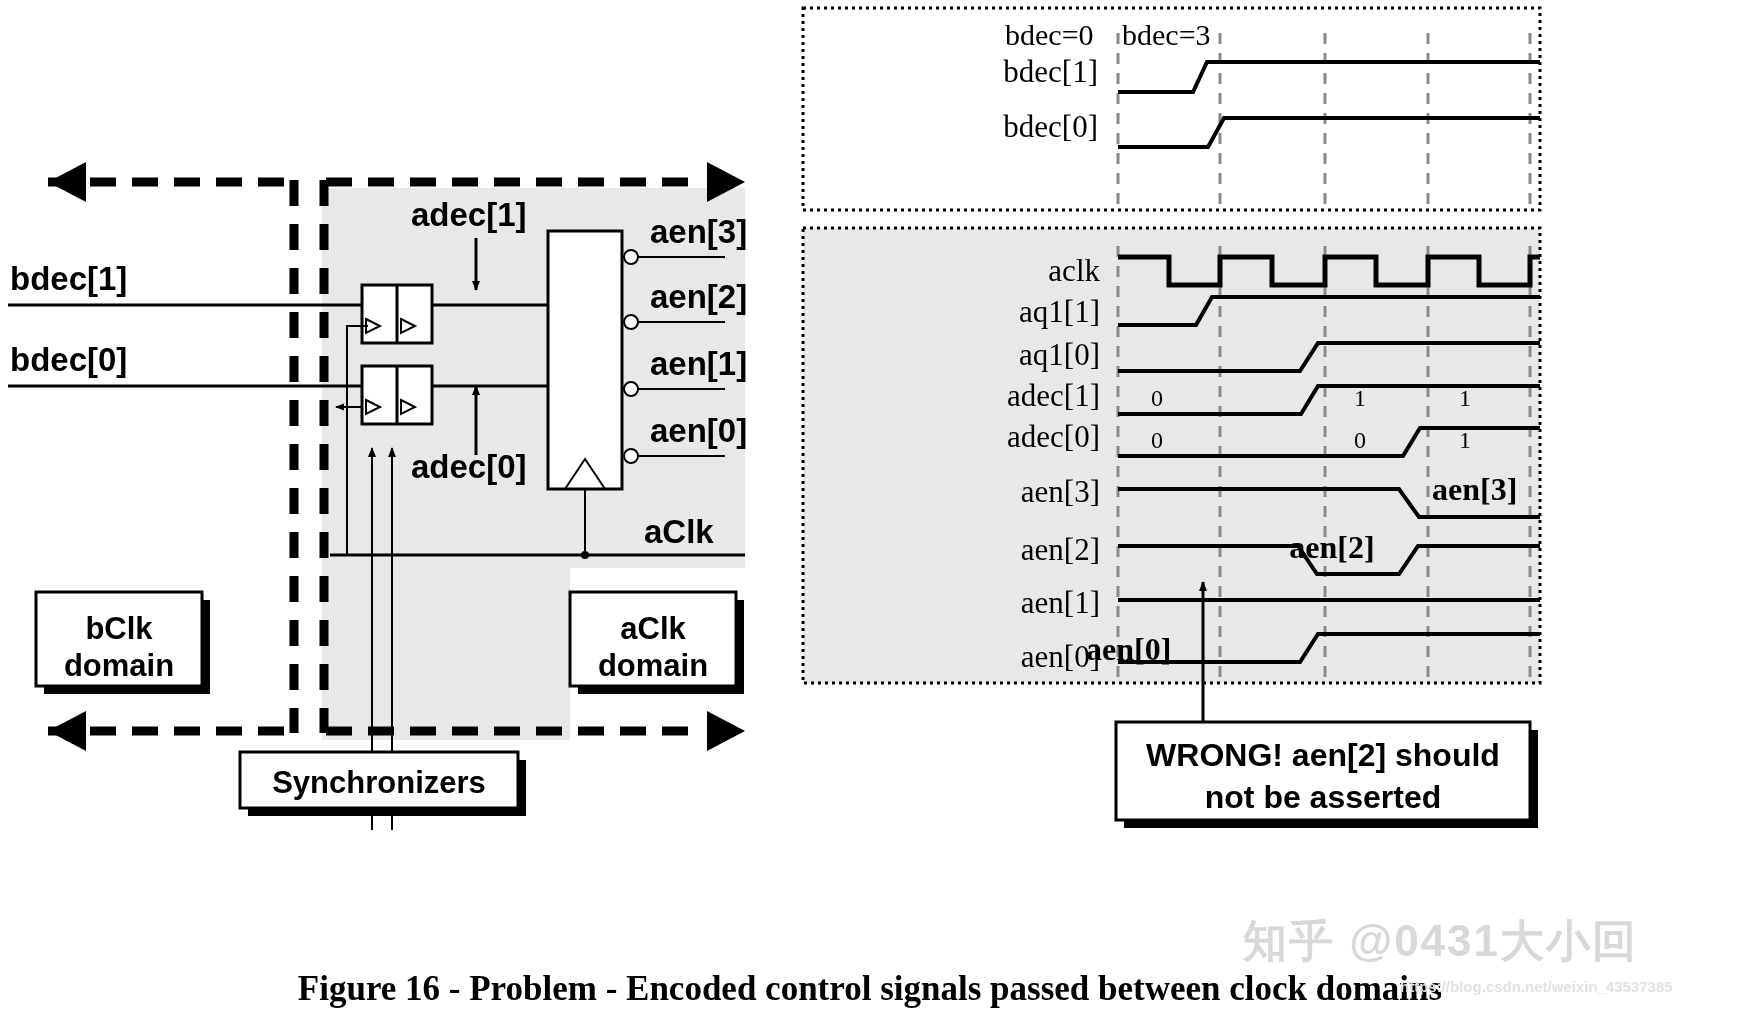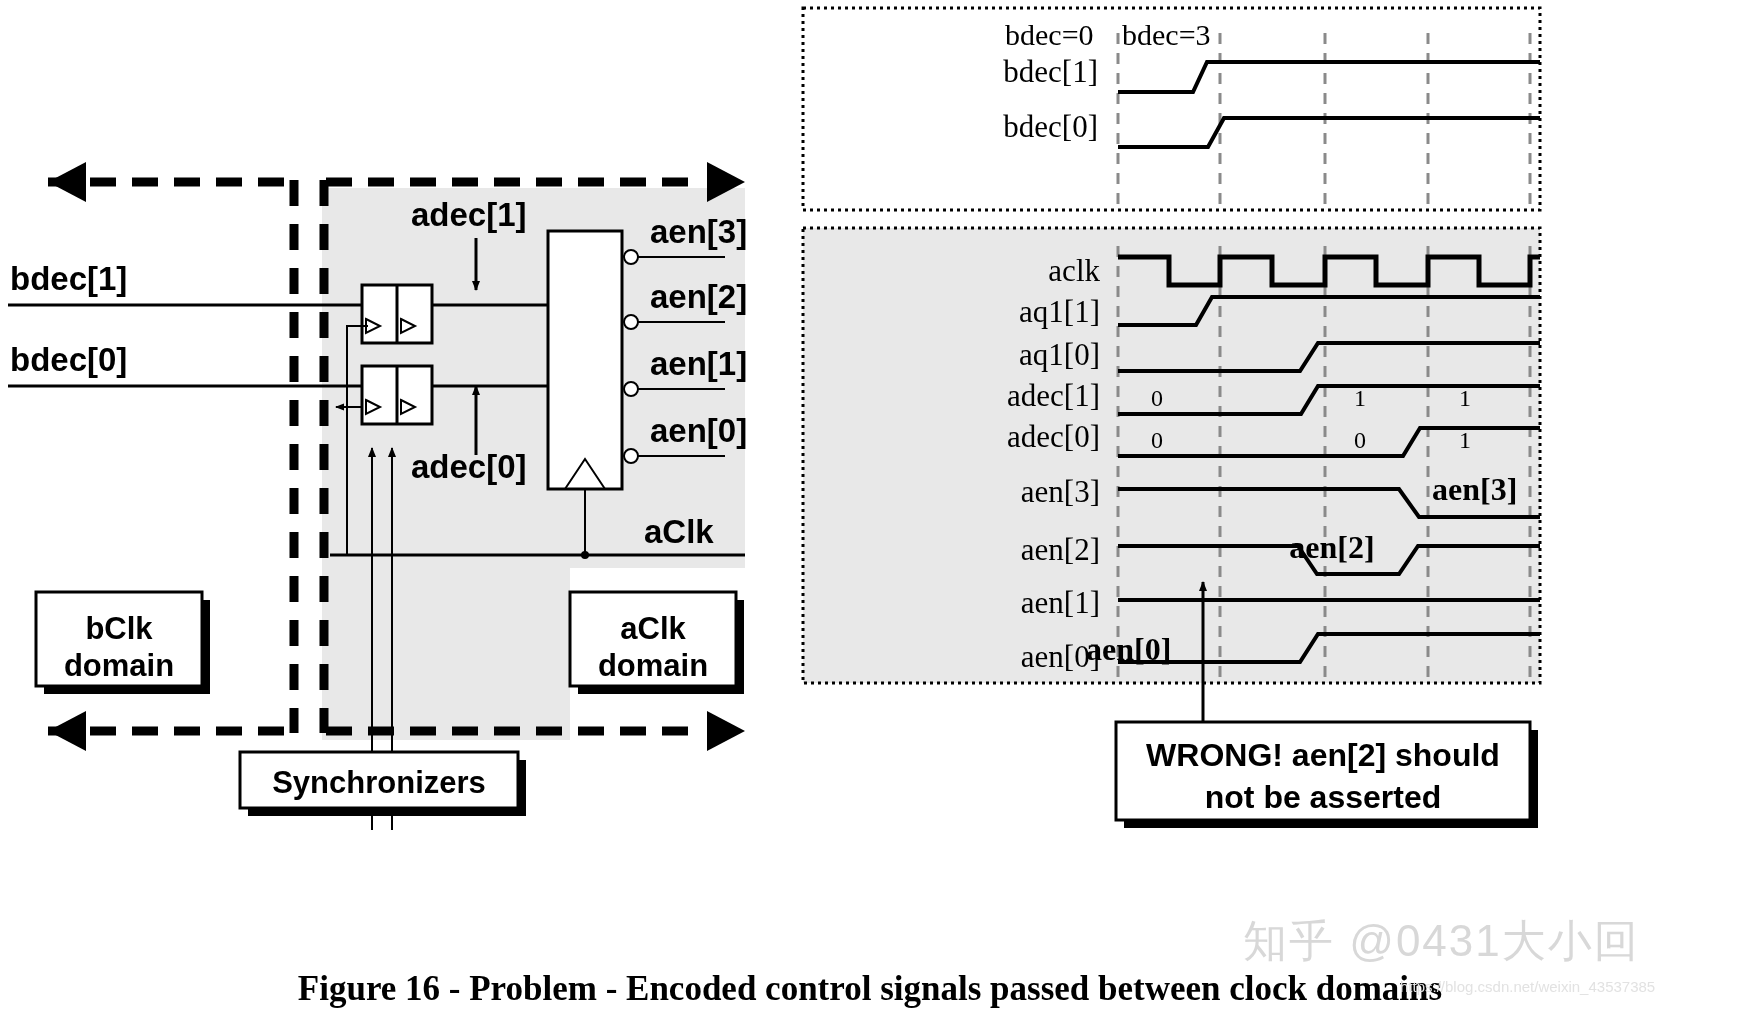--- a/index.html
+++ b/index.html
@@ -37,20 +37,21 @@
     font-family: "Liberation Serif", serif;
     font-weight: bold;
   }
   .wm {
     position: absolute;
     color: #d8d8d8;
     font-family: "Liberation Sans", sans-serif;
     white-space: nowrap;
     pointer-events: none;
     user-select: none;
+    font-weight: bold;
   }
   #wm-zhihu {
     left: 1243px;
     top: 912px;
     font-size: 44px;
     letter-spacing: 2px;
   }
   #wm-csdn {
     left: 1400px;
     top: 978px;

